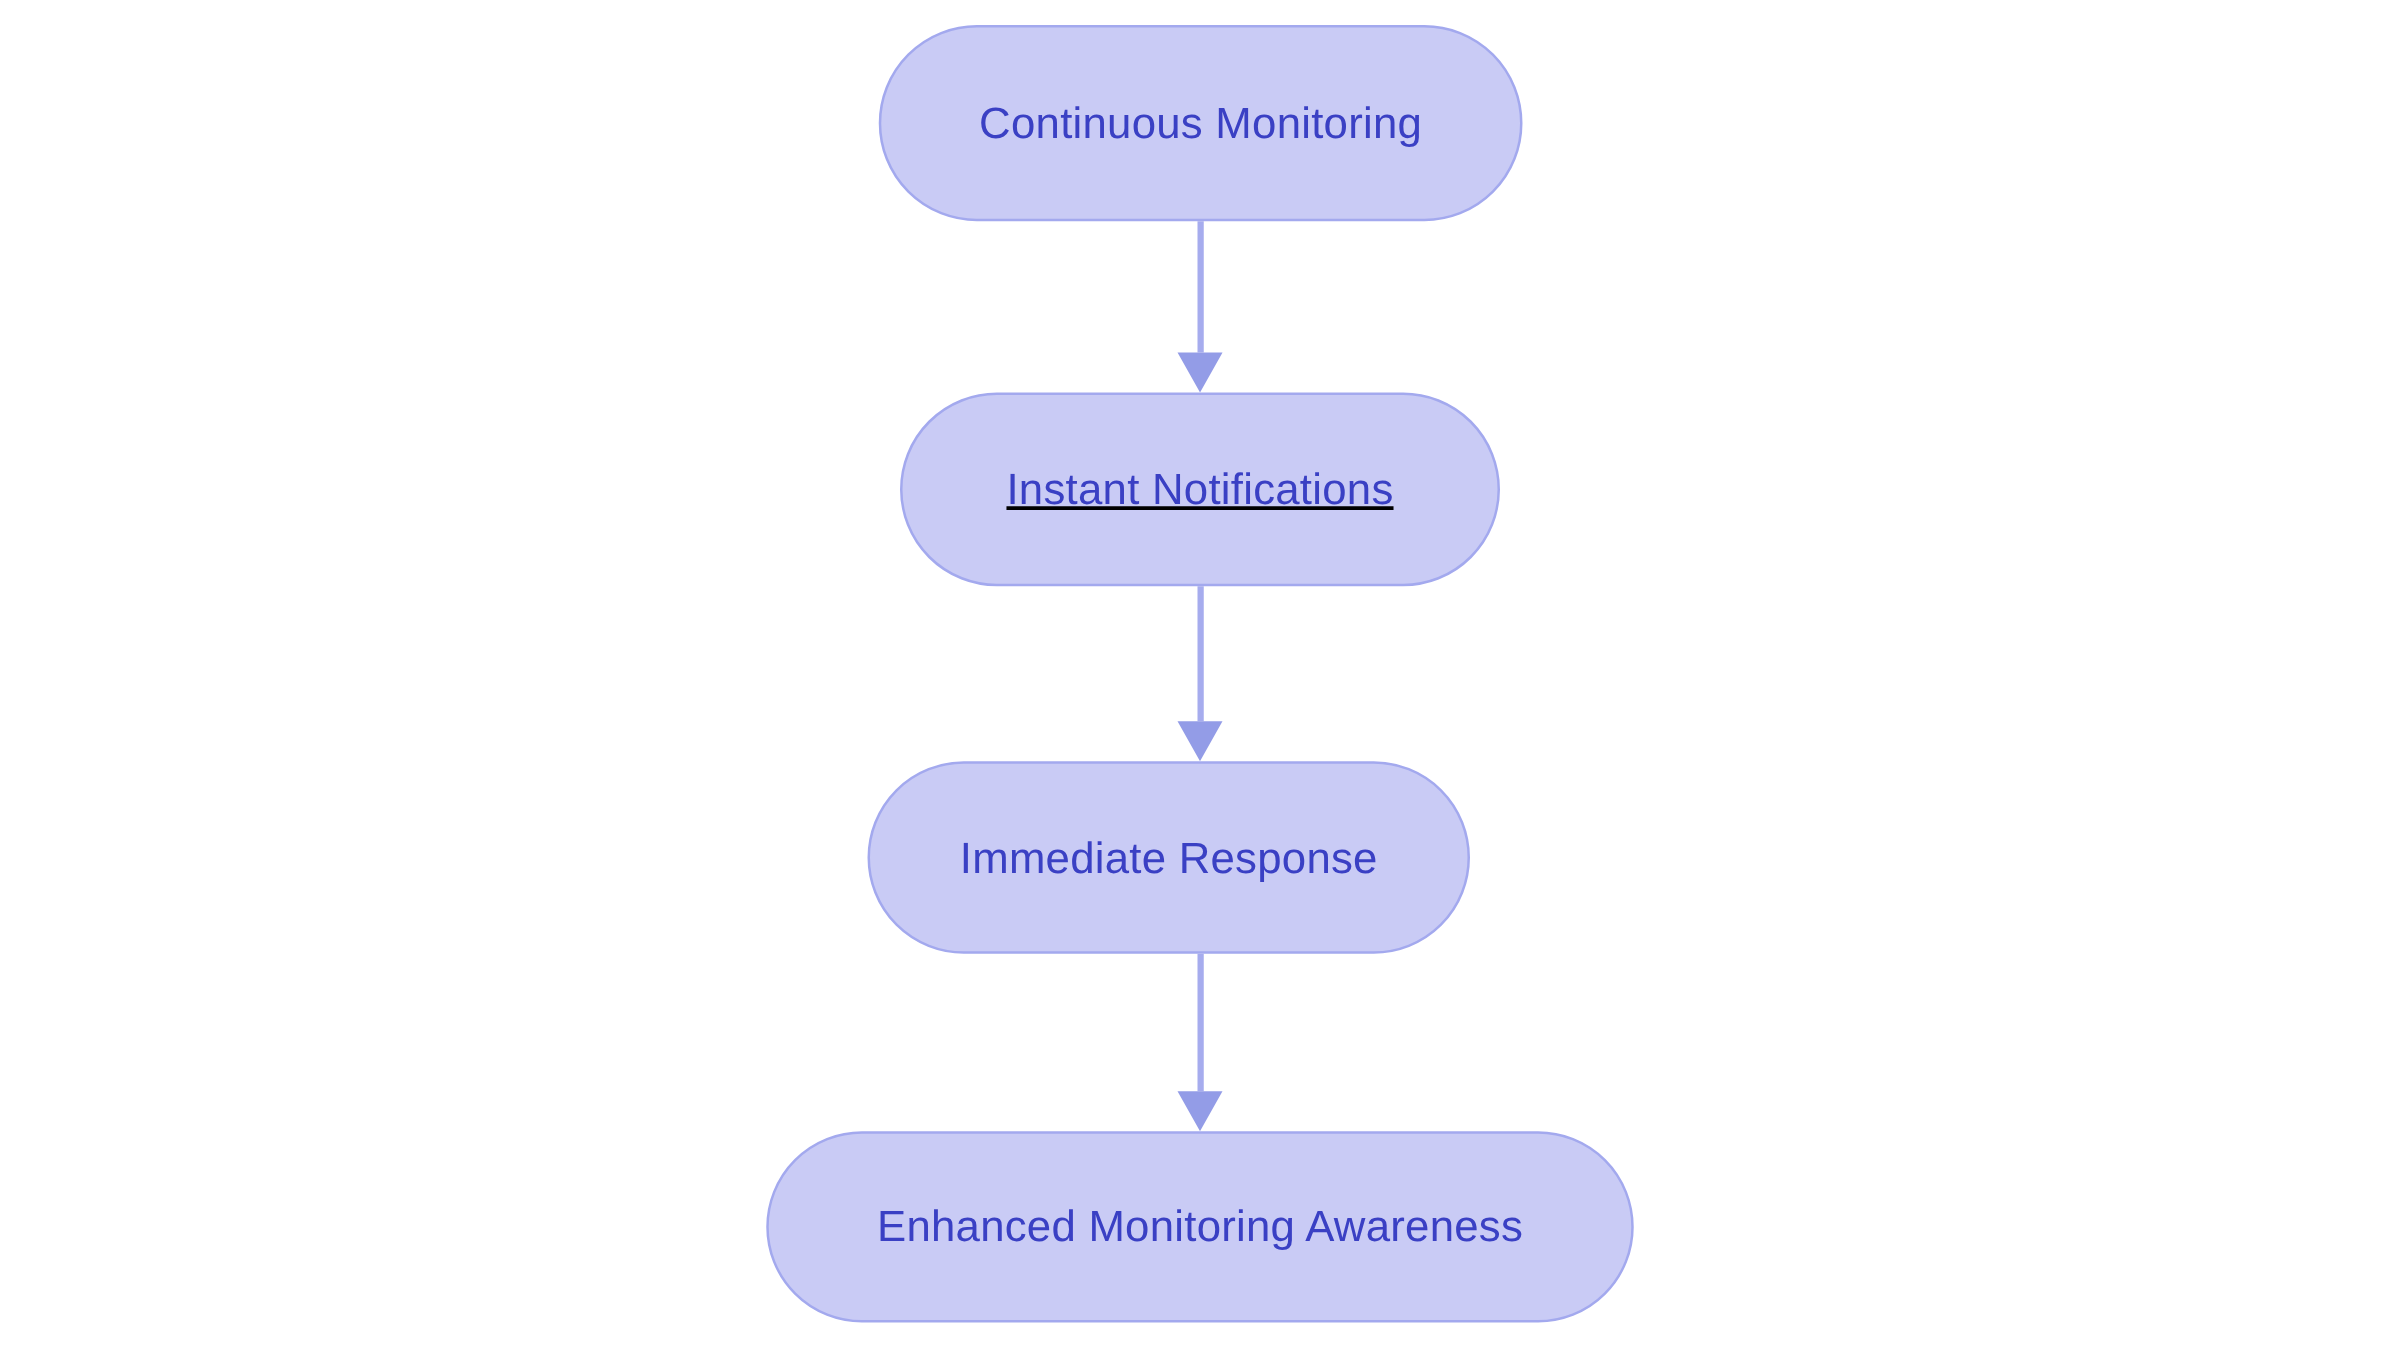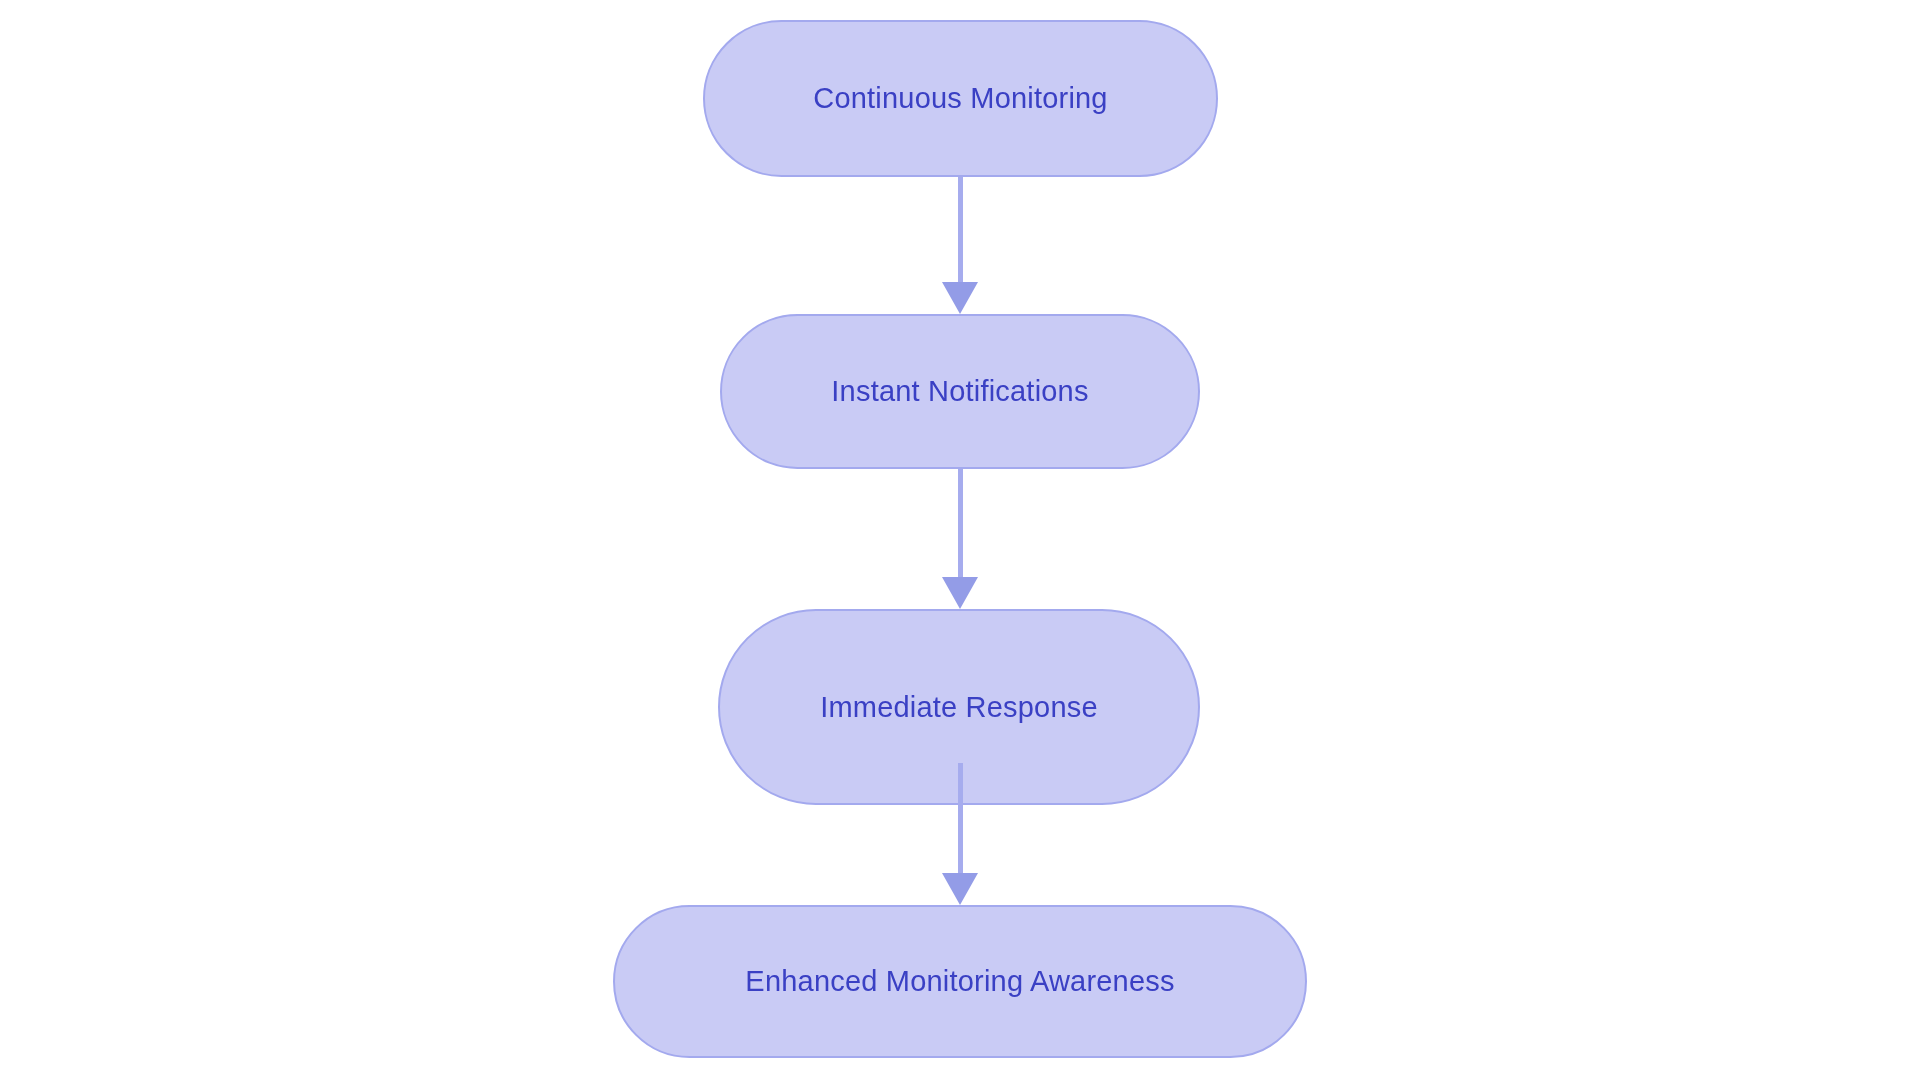--- a/index.html
+++ b/index.html
@@ -28,29 +28,29 @@
     position: absolute;
     background: var(--node-fill);
     border: 2px solid var(--node-border);
     border-radius: 999px;
     display: flex;
     align-items: center;
     justify-content: center;
   }
   .node-label {
     color: var(--node-text);
-    font-size: 29px;
+    font-size: 35px;
     line-height: 1;
     white-space: nowrap;
     text-align: center;
     letter-spacing: 0.2px;
   }
   .node-1 { left: 703px; top: 20px;  width: 515px; height: 157px; }
-  .node-2 { left: 720px; top: 314px; width: 480px; height: 155px; }
-  .node-3 { left: 718px; top: 609px; width: 482px; height: 196px; }
+  .node-2 { left: 720px; top: 314px; width: 480px; height: 155px; text-decoration: underline; }
+  .node-3 { left: 694px; top: 609px; width: 482px; height: 154px; }
   .node-4 { left: 613px; top: 905px; width: 694px; height: 153px; }
   .arrow {
     position: absolute;
     left: 942px;           
     width: 36px;
     display: flex;
     flex-direction: column;
     align-items: center;
   }
   .arrow-line {

